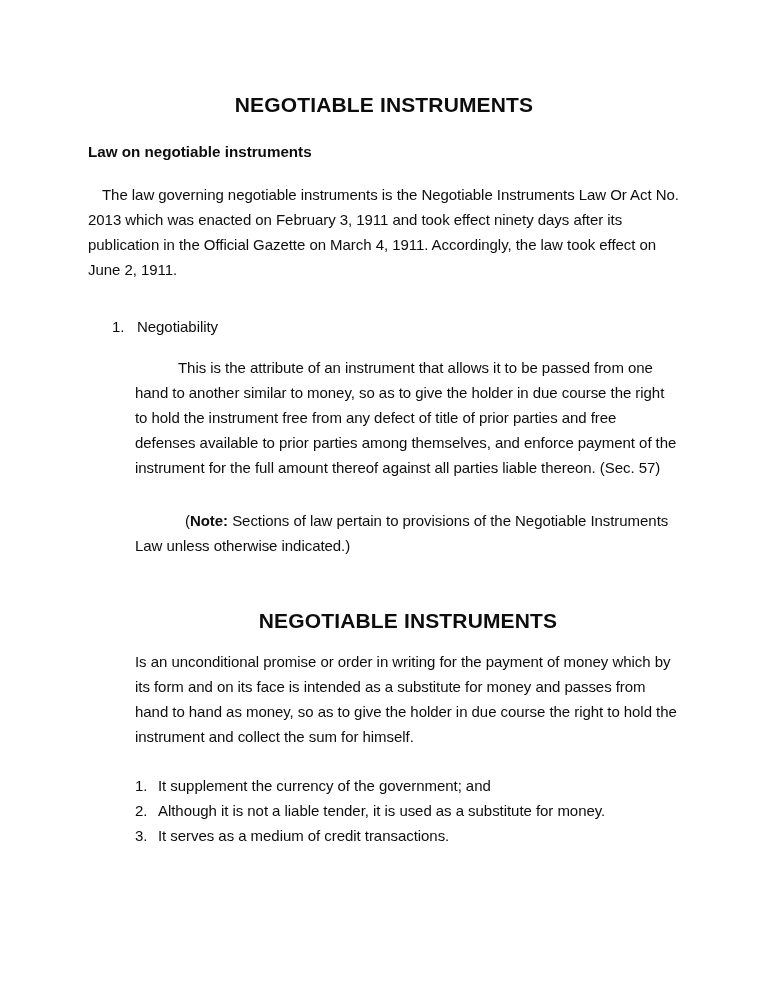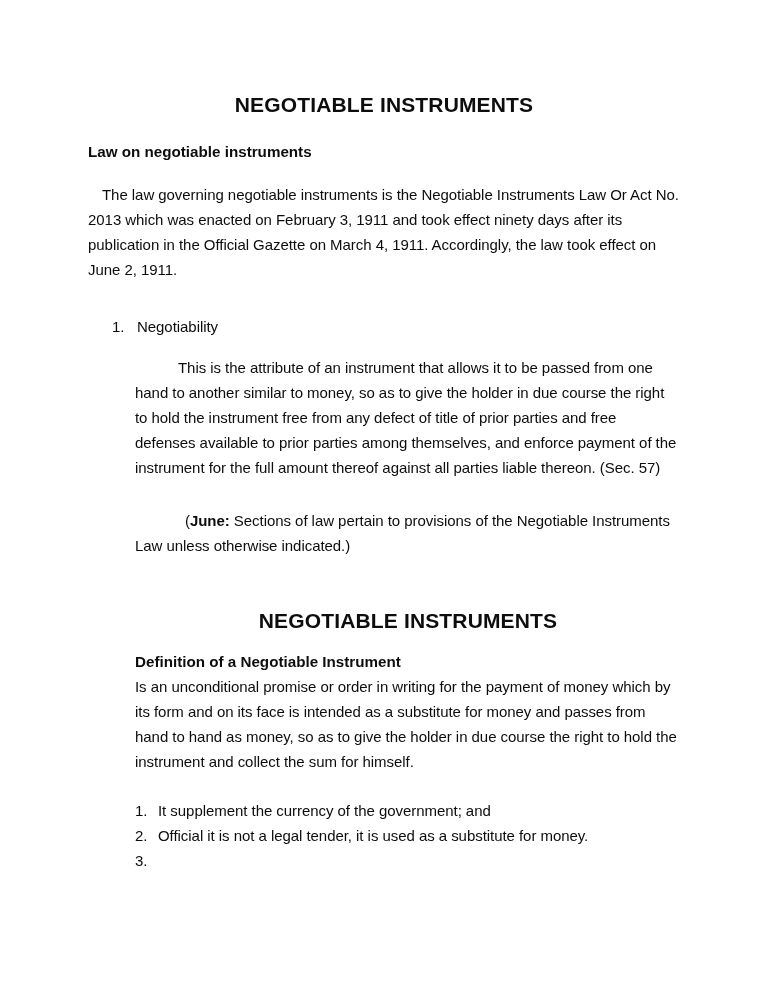--- a/index.html
+++ b/index.html
@@ -150,48 +150,48 @@
         </li>
       </ol>
 
       <div class="t sub-para">This is the attribute of an instrument that allows it to be passed from one hand to another similar to money, so as to give the holder in due course the right to hold the instrument free from any defect of title of prior parties and free defenses available to prior parties among themselves, and enforce payment of the instrument for the full amount thereof against all parties liable thereon. (Sec. 57)</div>
     </div>
 
     <div class="sp-28"></div>
 
     <div class="block-lower">
       <div class="t note-para">
-        <span>(</span><span class="b">June:</span><span> Sections of law pertain to provisions of the Negotiable Instruments Law unless otherwise indicated.)</span>
+        <span>(</span><span class="b">Note:</span><span> Sections of law pertain to provisions of the Negotiable Instruments Law unless otherwise indicated.)</span>
       </div>
     </div>
 
     <div class="sp-50"></div>
 
     <div class="heading-center second">NEGOTIABLE INSTRUMENTS</div>
 
     <div class="sp-16"></div>
 
     <div class="block-lower">
 
-      <div class="h-bold">Definition of a Negotiable Instrument</div>
 
       <div class="t">Is an unconditional promise or order in writing for the payment of money which by its form and on its face is intended as a substitute for money and passes from hand to hand as money, so as to give the holder in due course the right to hold the instrument and collect the sum for himself.</div>
 
       <div class="sp-24"></div>
 
 
       <ol class="list-lower t">
         <li>
           <span class="marker">1.</span>
           <span>It supplement the currency of the government; and</span>
         </li>
         <li>
           <span class="marker">2.</span>
-          <span>Official it is not a legal tender, it is used as a substitute for money.</span>
+          <span>Although it is not a liable tender, it is used as a substitute for money.</span>
         </li>
         <li>
           <span class="marker">3.</span>
+          <span>It serves as a medium of credit transactions.</span>
         </li>
       </ol>
     </div>
 
   </div>
 </div>
 
 </body></html>

